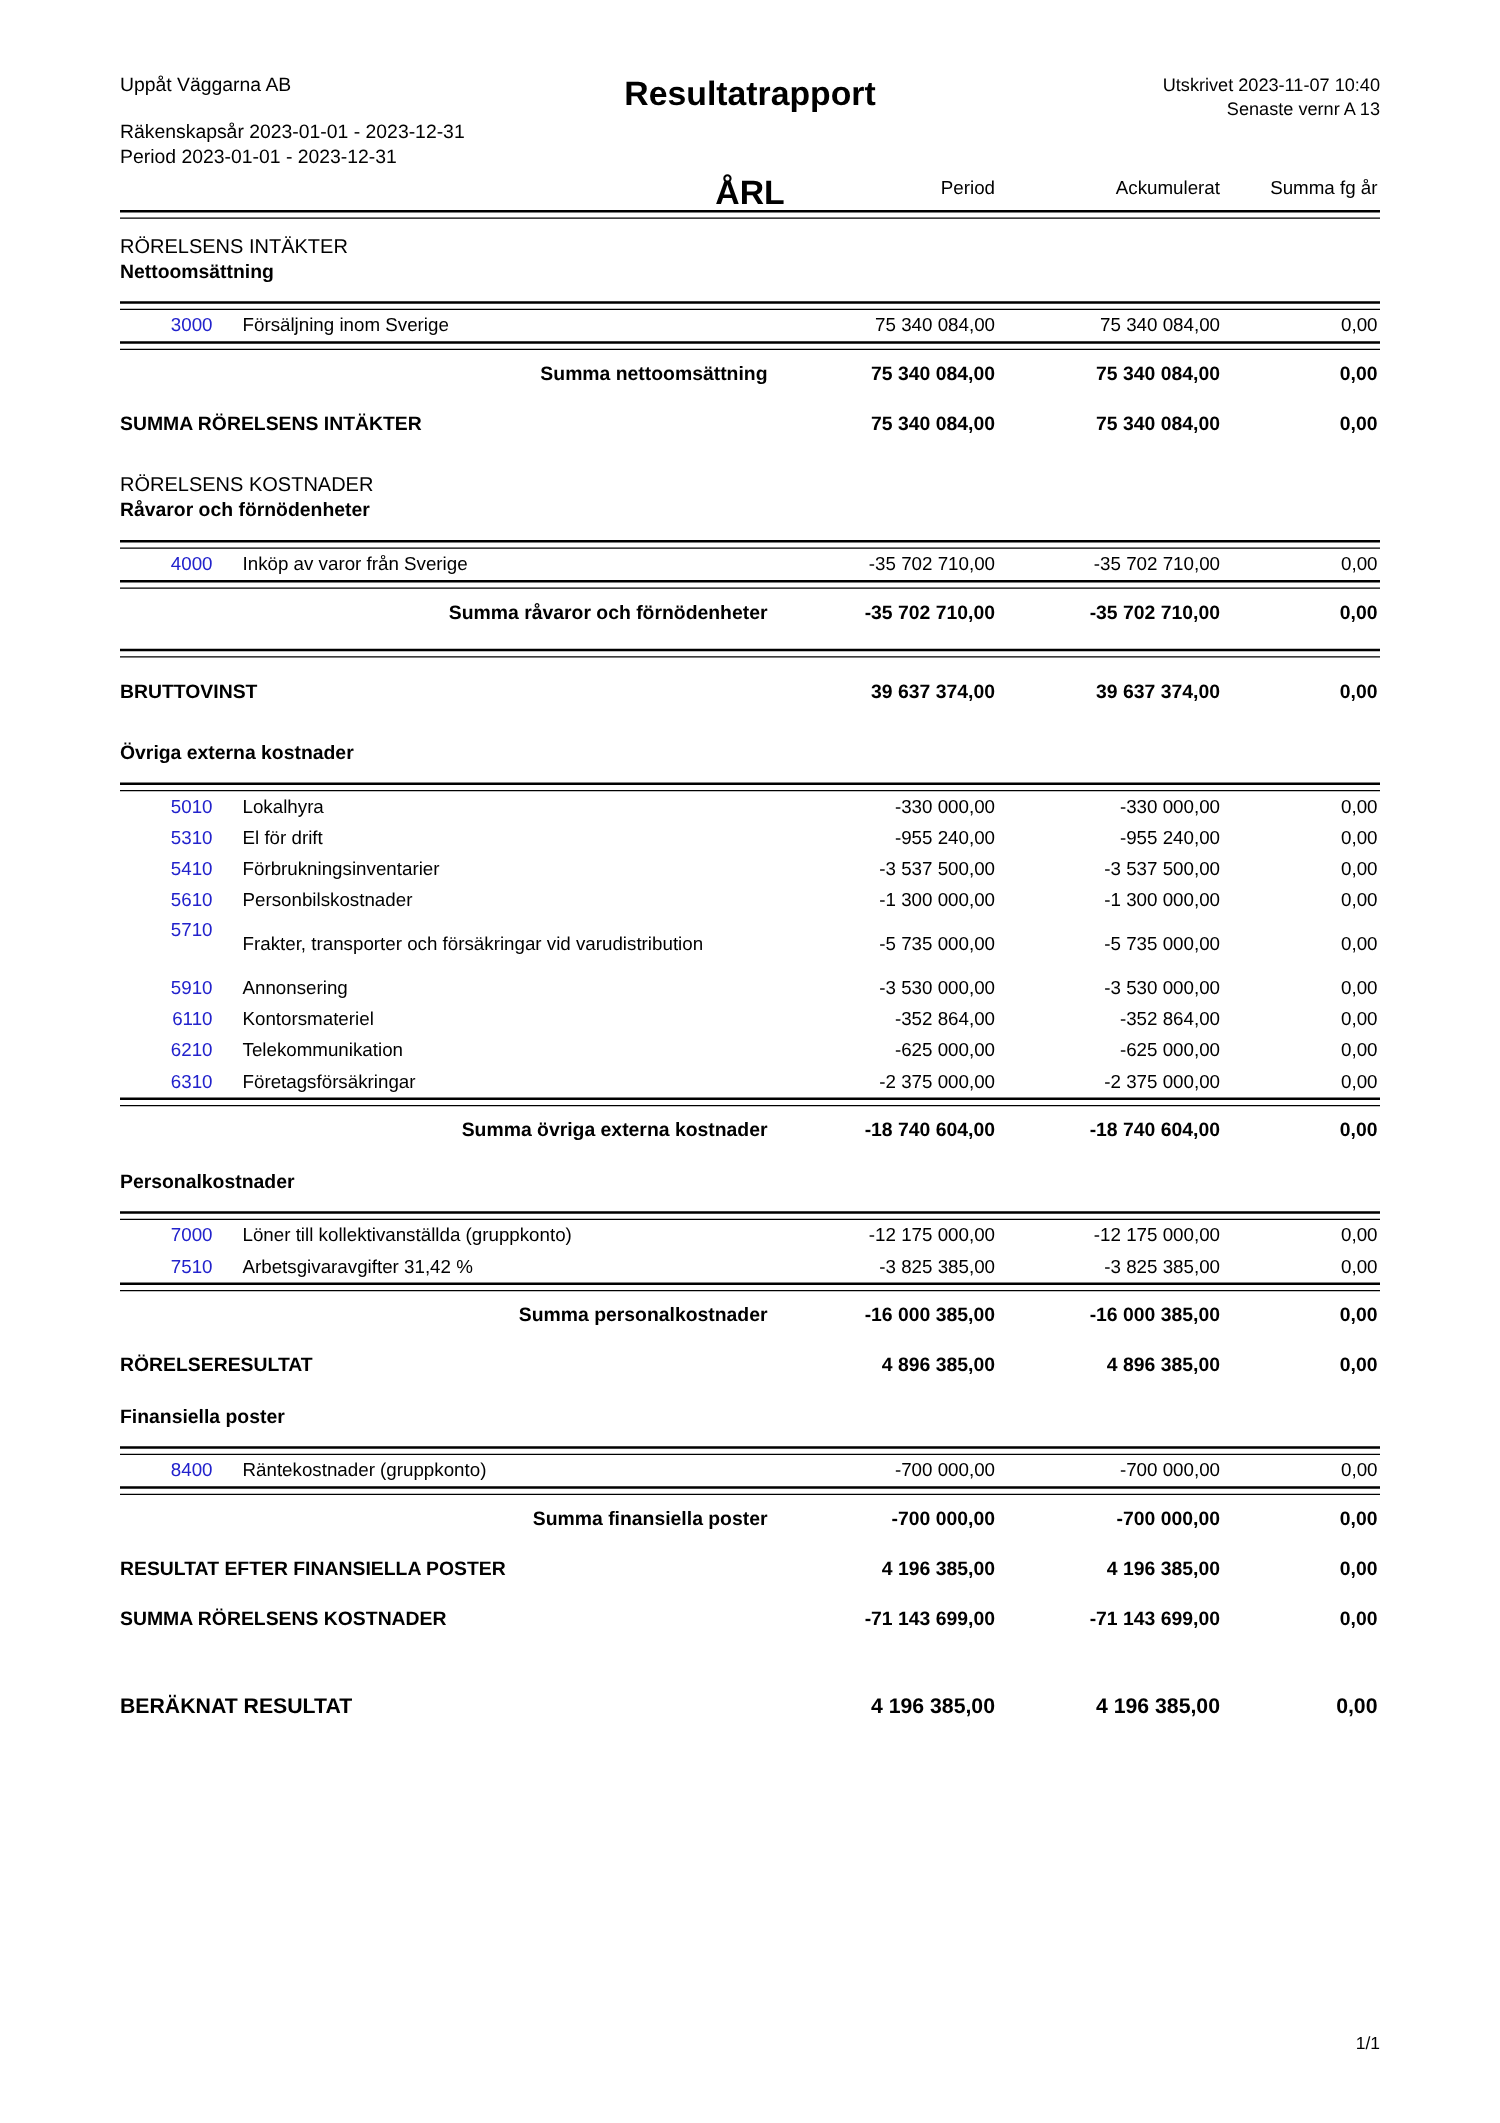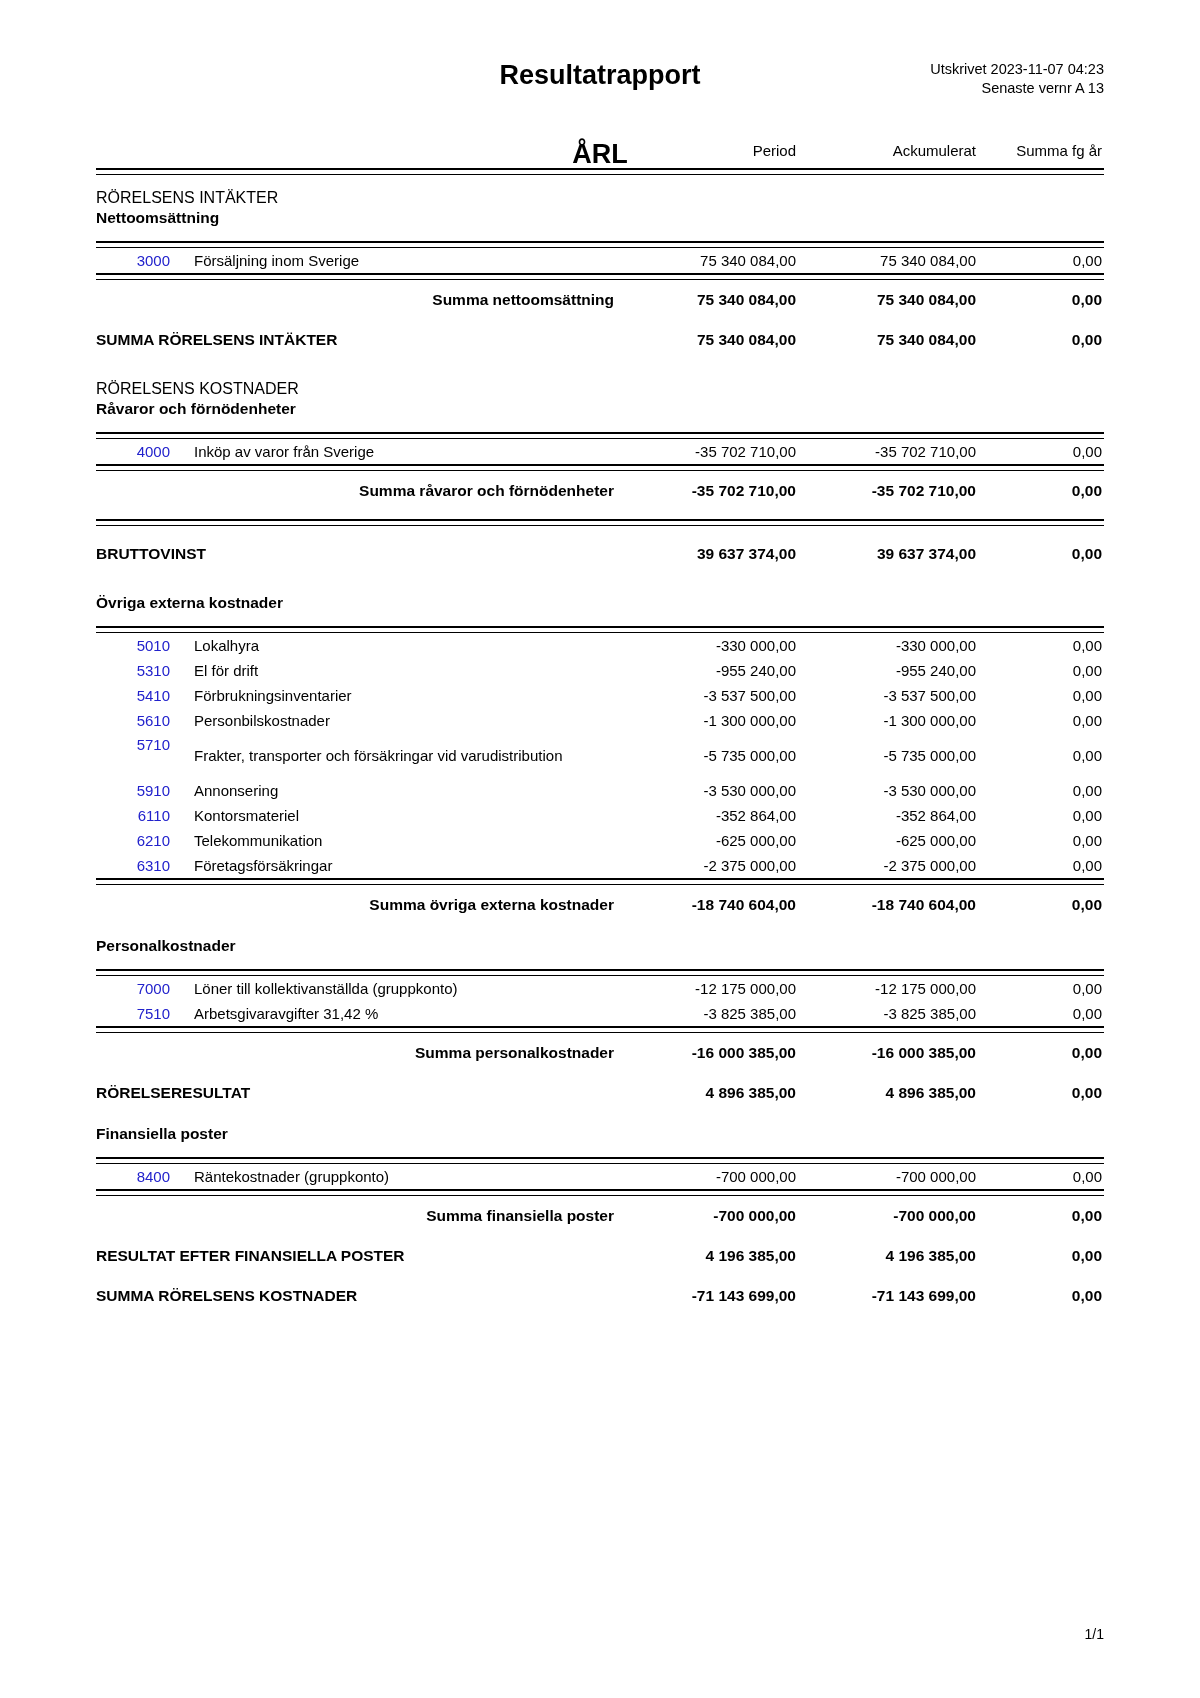--- a/index.html
+++ b/index.html
@@ -63,26 +63,31 @@
   tr.final td{height:46px;font-weight:bold;font-size:17px;}
 
   .footer{position:absolute;right:96px;bottom:56px;font-size:14px;}
 </style>
 </head>
 <body>
 
 <div class="page">
 
   <div class="header">
+    <div class="hdr-left">
+      <div class="company">Uppåt Väggarna AB</div>
+      <div class="fy">Räkenskapsår 2023-01-01 - 2023-12-31</div>
+      <div class="fy">Period 2023-01-01 - 2023-12-31</div>
+    </div>
     <div class="hdr-center">
       <span>Resultatrapport</span>
       <span class="l2">ÅRL</span>
     </div>
     <div class="hdr-right">
-      <div>Utskrivet 2023-11-07 04:23</div>
+      <div>Utskrivet 2023-11-07 10:40</div>
       <div>Senaste vernr A 13</div>
     </div>
   </div>
 
   <table class="rep">
     <colgroup>
       <col class="c-acct">
         <col class="c-text">
         <col class="c-per">
         <col class="c-ack">
@@ -372,18 +377,24 @@
         <td class="text" colspan="2">SUMMA RÖRELSENS KOSTNADER</td>
         <td class="num per">-71 143 699,00</td>
         <td class="num ack">-71 143 699,00</td>
         <td class="num fg">0,00</td>
       </tr>
 
       <tr class="spacer-lg">
           <td colspan="5"></td>
         </tr>
 
+      <tr class="final">
+        <td class="text" colspan="2">BERÄKNAT RESULTAT</td>
+        <td class="num per">4 196 385,00</td>
+        <td class="num ack">4 196 385,00</td>
+        <td class="num fg">0,00</td>
+      </tr>
 
     </tbody>
   </table>
 
   <div class="footer">1/1</div>
 </div>
 
 </body></html>

